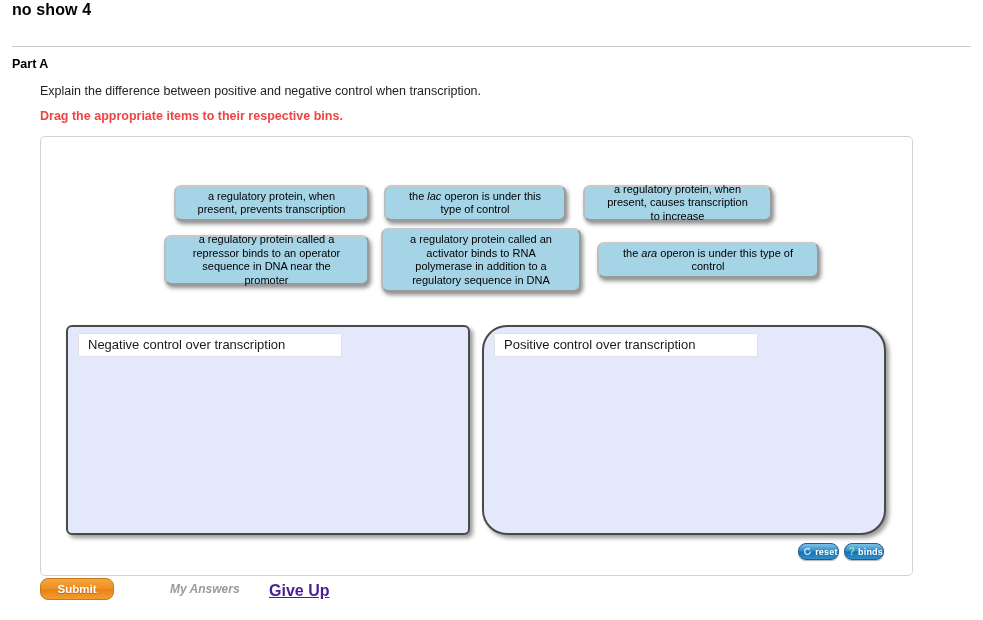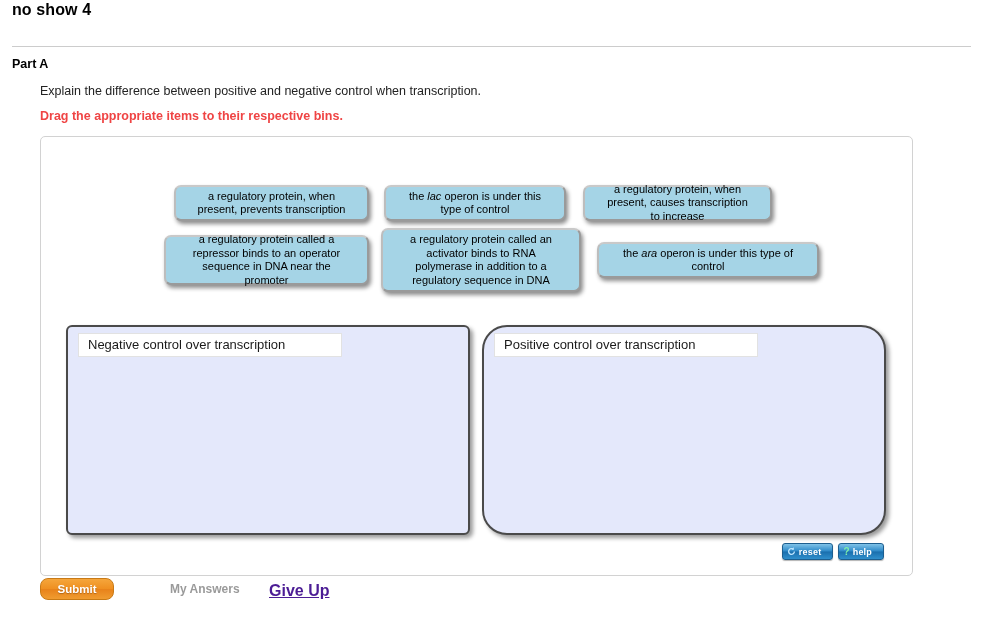--- a/index.html
+++ b/index.html
@@ -149,23 +149,23 @@
     right: 28px;
     top: 406px;
     display: flex;
     gap: 5px;
   }
   .tool-btn {
     display: flex;
     align-items: center;
     gap: 3px;
     height: 15px;
-    padding: 0 11px 0 4px;
+    padding: 0 0 0 4px;
     border: 1px solid #1d5e8f;
-    border-radius: 3px;
+    border-radius: 8px;
     background: linear-gradient(to bottom, #7fc2e8 0%, #2d89c8 48%, #1a6ead 52%, #2f8fcc 100%);
     color: #ffffff;
     font-size: 9px;
     font-weight: bold;
     letter-spacing: 0.2px;
     cursor: pointer;
     user-select: none;
     box-shadow: 0 1px 1px rgba(0,0,0,0.3);
   }
   .tool-btn svg { display: block; }
@@ -197,20 +197,21 @@
     text-shadow: 0 1px 1px rgba(0,0,0,0.25);
   }
   .my-answers {
     position: absolute;
     left: 130px;
     top: 4px;
     font-size: 12px;
     font-weight: bold;
     color: #9a9a9a;
     user-select: none;
+    font-style: italic;
   }
   .give-up {
     position: absolute;
     left: 213px;
     top: 4px;
     font-size: 16px;
     font-weight: bold;
     color: #4c1d95;
     text-decoration: underline;
     cursor: pointer;
@@ -269,21 +270,21 @@
       <span>
         <svg width="9" height="9" viewBox="0 0 10 10">
           <path d="M8.2 5a3.2 3.2 0 1 1-1.0-2.33" fill="none" stroke="#bfe6ff" stroke-width="1.5"></path>
           <path d="M7.6 0.4 L7.5 3.0 L5.0 2.6 Z" fill="#bfe6ff"></path>
         </svg>
       </span>
       <span>reset</span>
     </div>
     <div class="tool-btn">
       <span style="color:#7ef0a8;font-size:10px;font-weight:bold;line-height:10px;">?</span>
-      <span>help</span>
+      <span>binds</span>
     </div>
   </div>
 
 </div>
 
 <div class="action-bar">
   <button class="submit-button">Submit</button>
   <span class="my-answers">My Answers</span>
   <span class="give-up">Give Up</span>
 </div>

